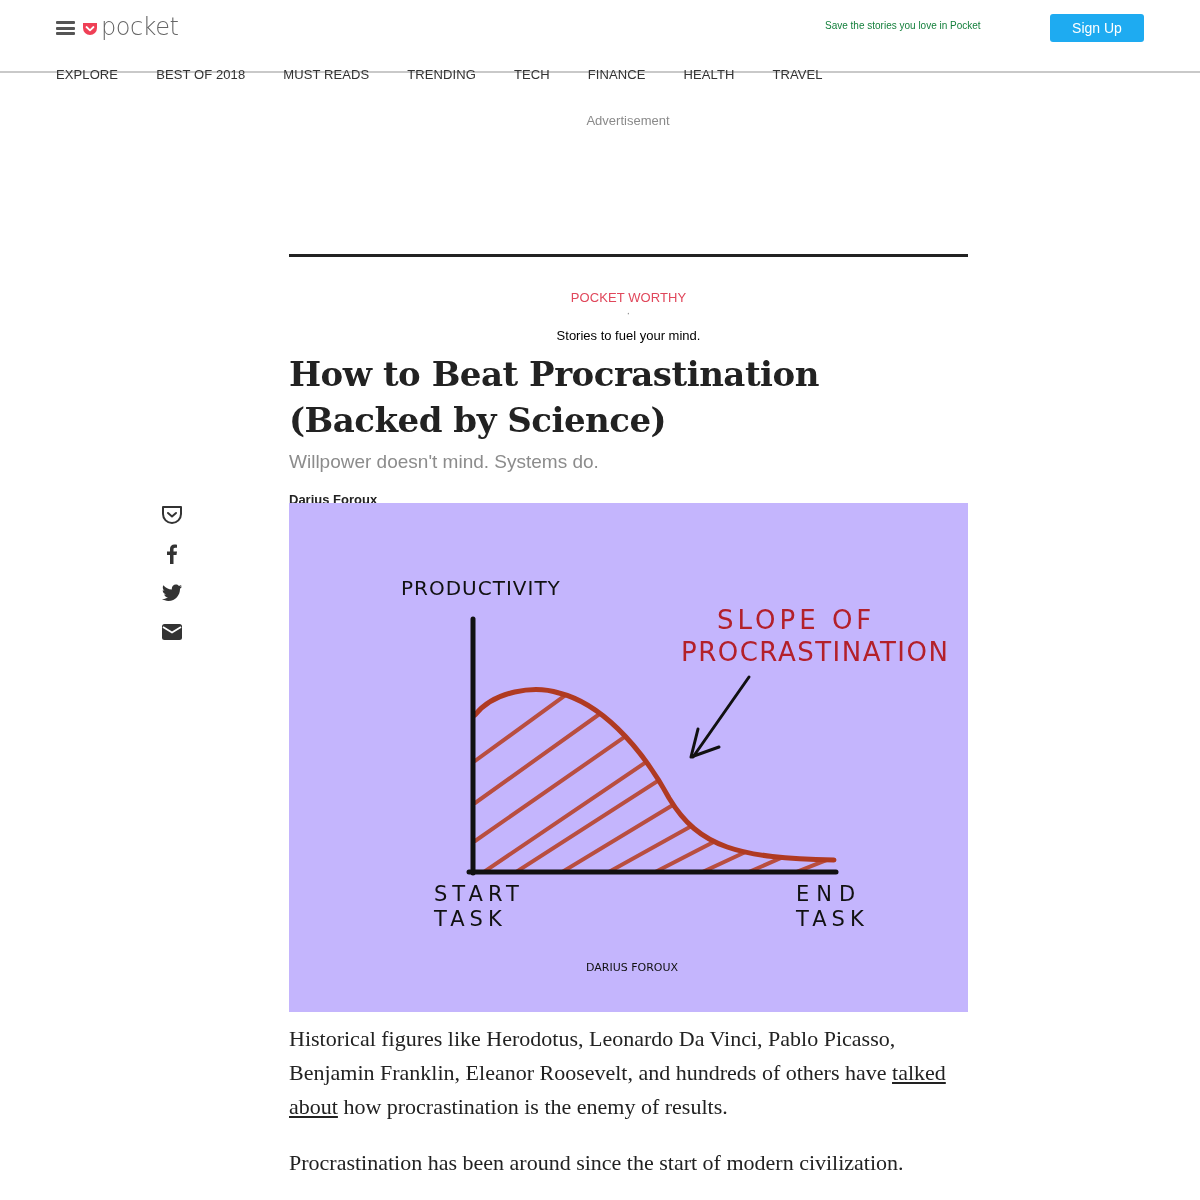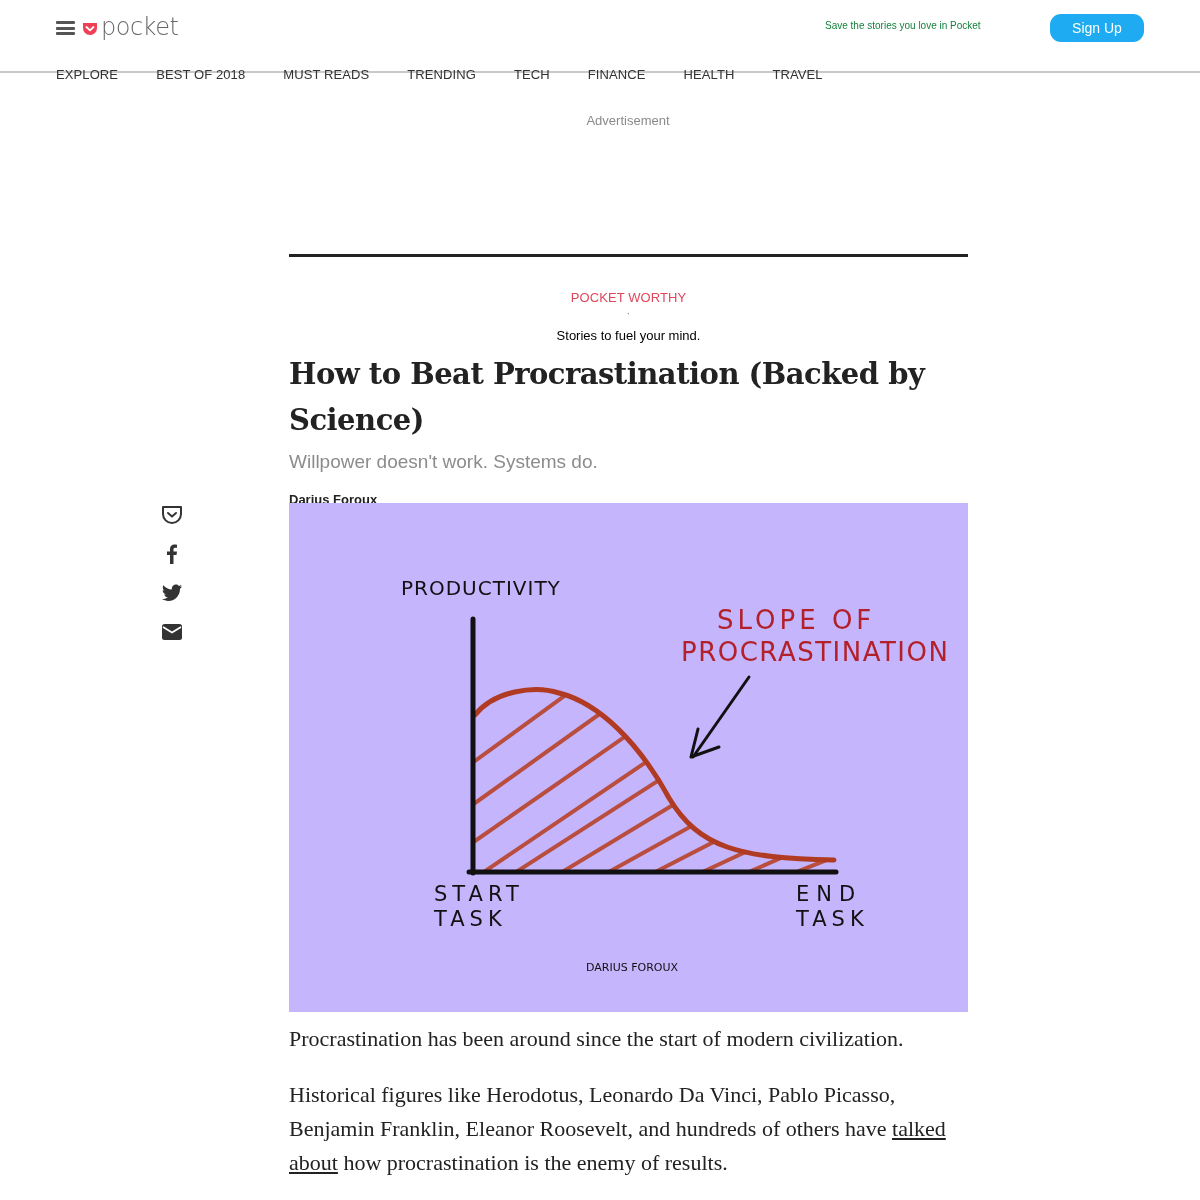--- a/index.html
+++ b/index.html
@@ -7,35 +7,35 @@
   body { font-family: "Liberation Sans", sans-serif; color: #222; position: relative; }
 
   
   .header { position: absolute; left: 0; top: 0; width: 1200px; height: 73px; border-bottom: 2px solid #c9c9c9; }
   .menu-icon { position: absolute; left: 56px; top: 21px; width: 19px; height: 14px; cursor: pointer; }
   .menu-icon span { display: block; height: 3px; background: #555; margin-bottom: 2.5px; border-radius: 1px; }
   .logo { position: absolute; left: 82px; top: 13px; display: flex; align-items: center; cursor: pointer; }
   .logo-mark { width: 16px; height: 14px; margin-top: 4px; }
   .logo-text { font-family: "DejaVu Sans", sans-serif; font-size: 24px; color: #666; margin-left: 3px; letter-spacing: -0.5px; font-weight: 300; }
   .tagline { position: absolute; left: 825px; top: 20px; font-size: 10px; color: #15803d; }
-  .signup-btn { position: absolute; left: 1050px; top: 14px; width: 94px; height: 28px; background: #1eabf1; color: #fff; border: none; border-radius: 11px; font-family: "Liberation Sans", sans-serif; font-size: 14px; cursor: pointer; }
+  .signup-btn { position: absolute; left: 1050px; top: 14px; width: 94px; height: 28px; background: #1eabf1; color: #fff; border: none; border-radius: 3px; font-family: "Liberation Sans", sans-serif; font-size: 14px; cursor: pointer; }
 
   .nav { position: absolute; left: 56px; top: 67px; display: flex; align-items: center; }
   .nav-item { font-size: 13px; color: #333; margin-right: 38px; cursor: pointer; letter-spacing: 0.1px; }
 
   .ad-label { position: absolute; left: 0; width: 1256px; top: 113px; text-align: center; font-size: 13px; color: #8a8a8a; }
 
   
   .article { position: absolute; left: 289px; top: 254px; width: 679px; }
   .top-rule { height: 3px; background: #222; width: 679px; }
   .kicker { margin-top: 33px; font-size: 13px; display: flex; align-items: center; flex-direction: column; }
   .kicker-brand { color: #e0475b; letter-spacing: 0.1px; }
   .kicker-dot { color: #999; margin: 0 6px; }
   .kicker-desc { color: #000000; margin-top: 8px; }
-  .title { margin-top: 8px; font-family: "DejaVu Serif", serif; font-weight: bold; font-size: 29px; line-height: 46px; color: #222; letter-spacing: -0.5px; }
+  .title { margin-top: 8px; font-family: "DejaVu Serif", serif; font-weight: bold; font-size: 34px; line-height: 46px; color: #222; letter-spacing: -0.5px; }
   .subtitle { margin-top: 8px; font-size: 19px; color: #8c8c8c; }
   .author { margin-top: 19px; font-size: 13px; font-weight: bold; color: #222; }
 
   .figure { position: absolute; left: 289px; top: 503px; width: 679px; height: 509px; background: #c4b5fd; }
   .figure svg { position: absolute; left: 0; top: 0; }
 
   .body-text { position: absolute; left: 289px; top: 1022px; width: 679px; font-family: "Liberation Serif", serif; font-size: 22px; color: #222; }
   .body-text p { line-height: 34px; margin-bottom: 22px; }
   .body-text a { color: #222; text-decoration: underline; }
 
@@ -77,21 +77,21 @@
 <div class="ad-label">Advertisement</div>
 
 <div class="article">
   <div class="top-rule"></div>
   <div class="kicker">
     <span class="kicker-brand">POCKET WORTHY</span>
     <span class="kicker-dot">·</span>
     <span class="kicker-desc">Stories to fuel your mind.</span>
   </div>
   <h1 class="title">How to Beat Procrastination (Backed by Science)</h1>
-  <div class="subtitle">Willpower doesn't work. Systems do.</div>
+  <div class="subtitle">Willpower doesn't mind. Systems do.</div>
   <div class="author">Darius Foroux</div>
 </div>
 
 <div class="share">
   <svg class="share-icon" viewBox="0 0 24 24">
     <path d="M3 4 H21 V11 A9 9 0 0 1 3 11 Z" fill="none" stroke="#333" stroke-width="2" stroke-linejoin="round"></path>
     <path d="M8 10 L12 13.5 L16 10" fill="none" stroke="#333" stroke-width="2" stroke-linecap="round" stroke-linejoin="round"></path>
   </svg>
   <svg class="share-icon" viewBox="0 0 24 24">
     <path d="M13.5 22 V13 H16.5 L17 9.5 H13.5 V7.5 C13.5 6.5 13.8 5.8 15.2 5.8 H17 V2.7 C16.7 2.6 15.6 2.5 14.4 2.5 C11.8 2.5 10 4.1 10 7 V9.5 H7 V13 H10 V22 Z" fill="#333"></path>
@@ -141,15 +141,15 @@
     <text x="392" y="158" font-family="DejaVu Sans, sans-serif" font-size="26" fill="#b3202a" letter-spacing="1.5">PROCRASTINATION</text>
     <text x="145" y="398" font-family="DejaVu Sans, sans-serif" font-size="21" fill="#111" letter-spacing="5">START</text>
     <text x="145" y="423" font-family="DejaVu Sans, sans-serif" font-size="21" fill="#111" letter-spacing="5">TASK</text>
     <text x="507" y="398" font-family="DejaVu Sans, sans-serif" font-size="21" fill="#111" letter-spacing="7">END</text>
     <text x="507" y="423" font-family="DejaVu Sans, sans-serif" font-size="21" fill="#111" letter-spacing="5">TASK</text>
     <text x="297" y="468" font-family="DejaVu Sans, sans-serif" font-size="11" fill="#111">DARIUS FOROUX</text>
   </svg>
 </div>
 
 <div class="body-text">
+  <p><span>Historical figures like Herodotus, Leonardo Da Vinci, Pablo Picasso, Benjamin Franklin, Eleanor Roosevelt, and hundreds of others have </span><a>talked about</a><span> how procrastination is the enemy of results.</span></p>
   <p>Procrastination has been around since the start of modern civilization.</p>
-  <p><span>Historical figures like Herodotus, Leonardo Da Vinci, Pablo Picasso, Benjamin Franklin, Eleanor Roosevelt, and hundreds of others have </span><a>talked about</a><span> how procrastination is the enemy of results.</span></p>
 </div>
 
 </body></html>

